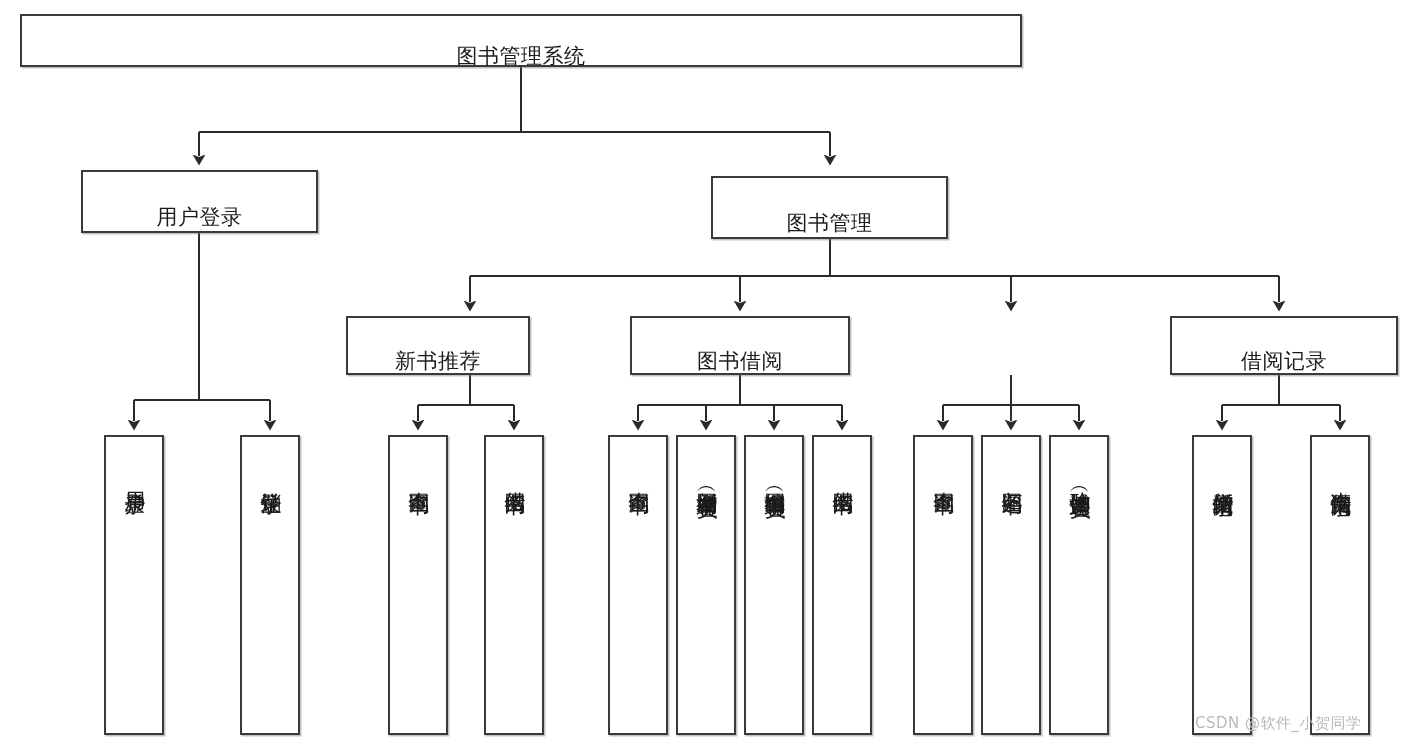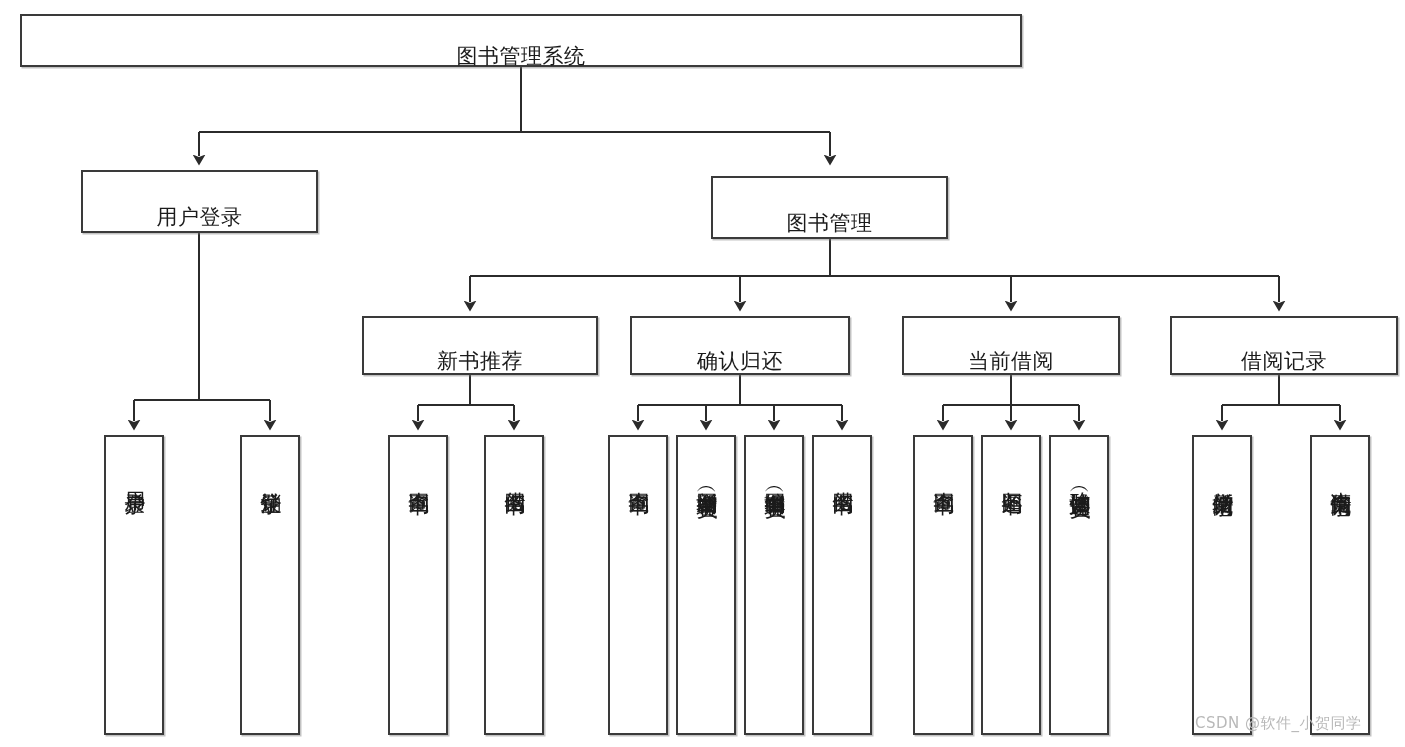--- a/index.html
+++ b/index.html
@@ -123,28 +123,25 @@
     <span class="lbl">图书管理系统</span>
   </div>
 
   <div class="node" style="left:81px; top:170px; width:237px; height:63px;">
     <span class="lbl">用户登录</span>
   </div>
   <div class="node" style="left:711px; top:176px; width:237px; height:63px;">
     <span class="lbl">图书管理</span>
   </div>
 
-  <div class="node" style="left:362px; top:316px; width:236px; height:59px;">
+  <div class="node" style="left:346px; top:316px; width:184px; height:59px;">
     <span class="lbl">新书推荐</span>
   </div>
   <div class="node" style="left:630px; top:316px; width:220px; height:59px;">
-    <span class="lbl">确认归还</span>
-  </div>
-  <div class="node" style="left:902px; top:316px; width:218px; height:59px;">
-    <span class="lbl">当前借阅</span>
+    <span class="lbl">图书借阅</span>
   </div>
   <div class="node" style="left:1170px; top:316px; width:228px; height:59px;">
     <span class="lbl">借阅记录</span>
   </div>
 
   <div class="node leaf" style="left:104px; top:435px; width:60px; height:300px;">
     <span class="lbl">用户登录</span>
   </div>
   <div class="node leaf" style="left:240px; top:435px; width:60px; height:300px;">
     <span class="lbl">注销登录</span>

